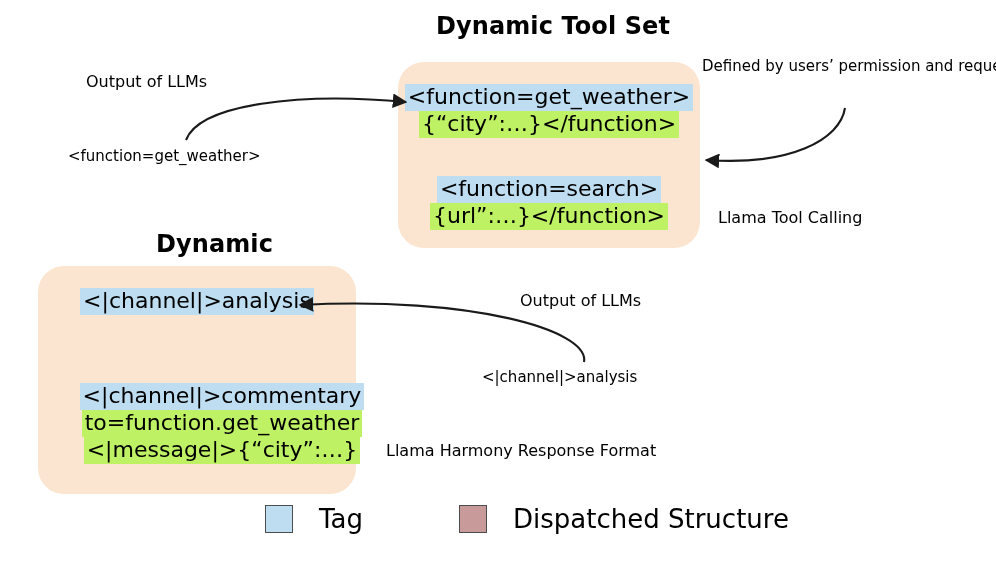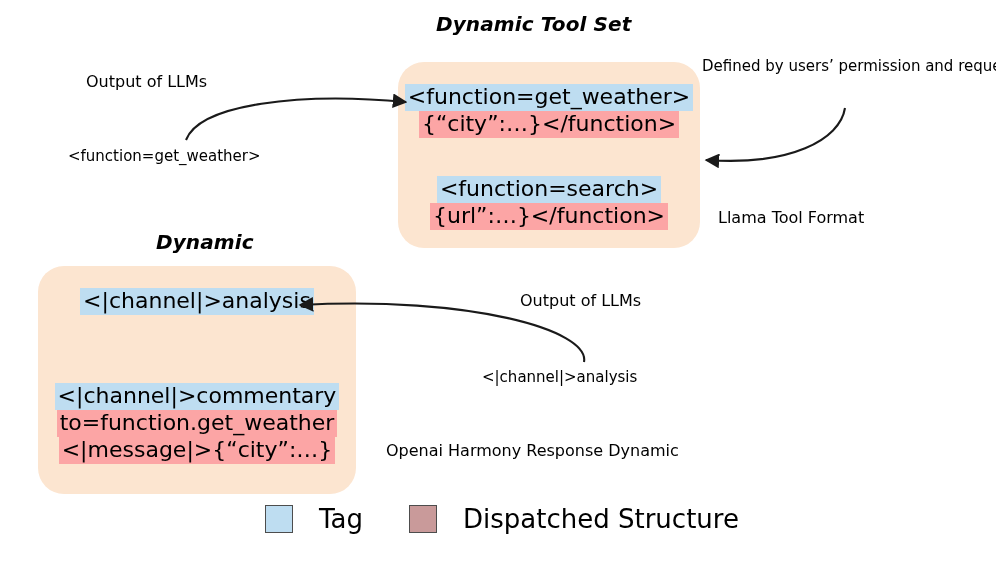--- a/index.html
+++ b/index.html
@@ -40,25 +40,24 @@
     border-radius: 26px;
     z-index: 1;
   }
   #panel-tools   { left: 398px; top: 62px;  width: 302px; height: 186px; }
   #panel-harmony { left: 38px;  top: 266px; width: 318px; height: 228px; }
 
   
   .heading {
     position: absolute;
     font-weight: bold;
-    font-size: 20px;
+    font-size: 24px;
     letter-spacing: 0.1px;
     white-space: nowrap;
     z-index: 4;
-    font-style: italic;
   }
   #heading-dynamic-tool-set { left: 436px; top: 12px; }
   #heading-format           { left: 156px; top: 230px; }
 
   
   .annot {
     position: absolute;
     font-size: 16px;
     white-space: nowrap;
     z-index: 4;
@@ -81,46 +80,46 @@
   .codeblock {
     position: absolute;
     z-index: 2;
     display: flex;
     flex-direction: column;
     align-items: center;
   }
   #code-get-weather { left: 398px; top: 84px;  width: 302px; }
   #code-search      { left: 398px; top: 176px; width: 302px; }
   #code-analysis    { left: 38px;  top: 288px; width: 318px; }
-  #code-commentary  { left: 38px;  top: 383px; width: 318px; }
+  #code-commentary  { left: 38px;  top: 383px; width: 318px; padding-left: 25px; }
 
   .codeline {
     font-size: 22px;
     line-height: 1.09;
     white-space: nowrap;
     padding: 1px 3px 2px 3px;
     display: inline-block;
   }
   .tag-hl   { background: #BEDDF1; }
-  .disp-hl  { background: #fca5a5; }
+  .disp-hl  { background: #bef264; }
 
   
   #legend {
     position: absolute;
     left: 265px;
     top: 504px;
     display: flex;
     align-items: center;
     z-index: 4;
   }
   .legend-item {
     display: flex;
     align-items: center;
   }
-  .legend-item + .legend-item { margin-left: 46px; }
+  .legend-item + .legend-item { margin-left: 96px; }
   .swatch {
     width: 28px;
     height: 28px;
     border: 1px solid #4d4d4d;
     box-sizing: border-box;
   }
   .swatch.tag  { background: #BEDDF1; }
   .swatch.disp { background: #C99A9A; }
   .legend-label {
     font-size: 26px;
@@ -159,27 +158,27 @@
     <span class="codeline disp-hl">to=function.get_weather</span>
     <span class="codeline disp-hl">&lt;|message|&gt;{“city”:…}</span>
   </div>
 
   <div class="annot" id="label-output-llms-top">Output of LLMs</div>
 
   <div class="annot small" id="label-func-get-weather">&lt;function=get_weather&gt;</div>
 
   <div class="annot small center" id="label-defined-by-users">Defined by users’ permission and requests</div>
 
-  <div class="annot" id="label-llama-tool-calling">Llama Tool Format</div>
+  <div class="annot" id="label-llama-tool-calling">Llama Tool Calling</div>
 
   <div class="annot" id="label-output-llms-bottom">Output of LLMs</div>
 
   <div class="annot small" id="label-channel-analysis">&lt;|channel|&gt;analysis</div>
 
-  <div class="annot" id="label-openai-harmony">Openai Harmony Response Dynamic</div>
+  <div class="annot" id="label-openai-harmony">Llama Harmony Response Format</div>
 
   <svg class="arrows" viewBox="0 0 996 561">
     <defs>
       <marker id="head" viewBox="0 0 10 10" refX="9" refY="5" markerWidth="7" markerHeight="7" orient="auto-start-reverse">
         <path d="M 0 0 L 10 5 L 0 10 z" fill="#1a1a1a"></path>
       </marker>
     </defs>
 
     <path d="M 186 140 C 200 104, 300 92, 406 102" fill="none" stroke="#1a1a1a" stroke-width="2.1" marker-end="url(#head)"></path>
 

